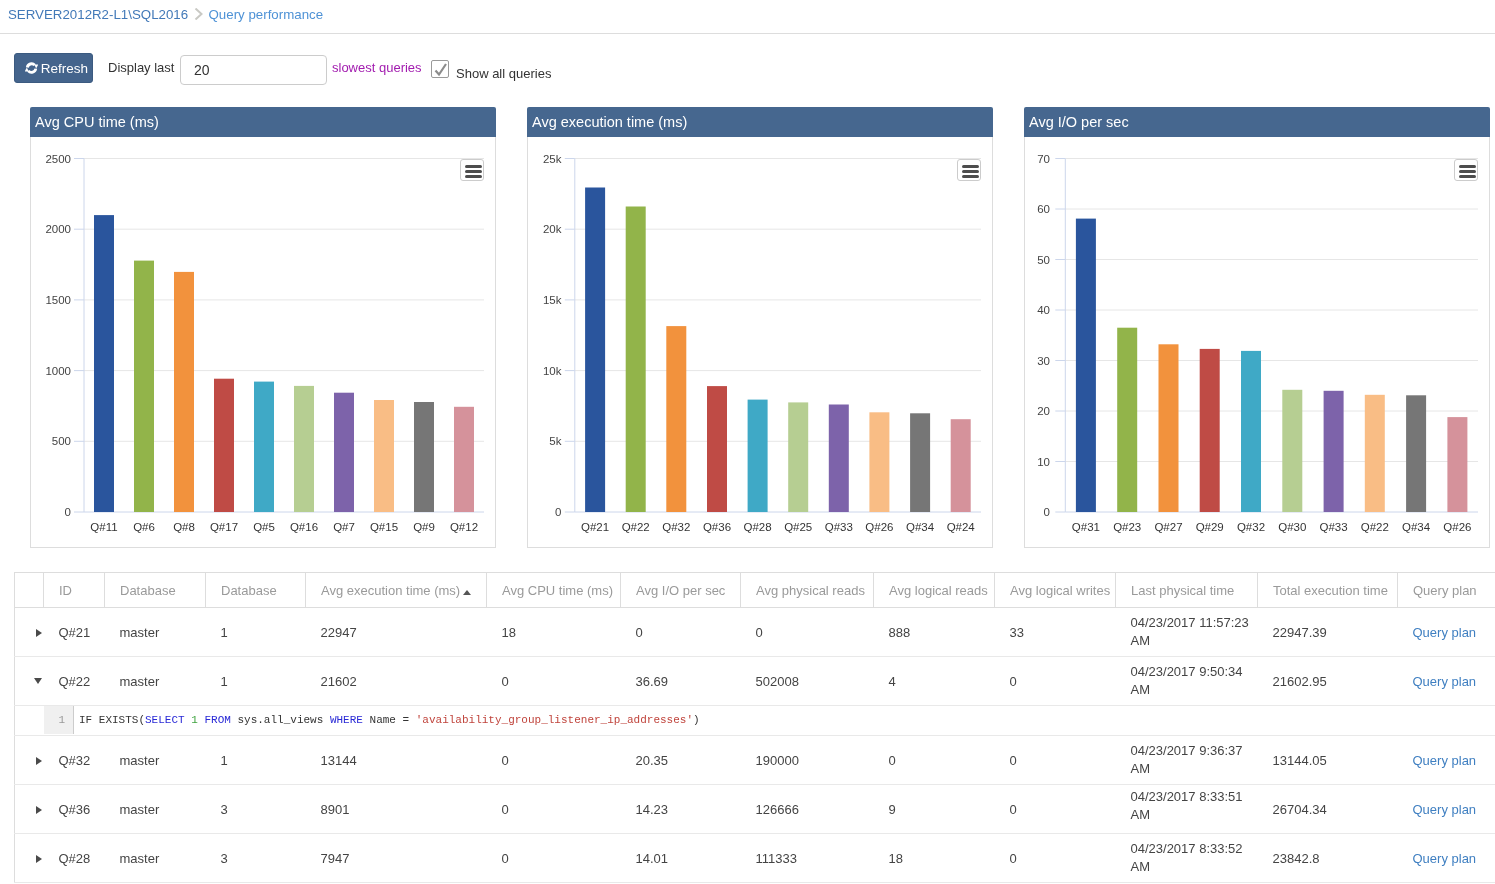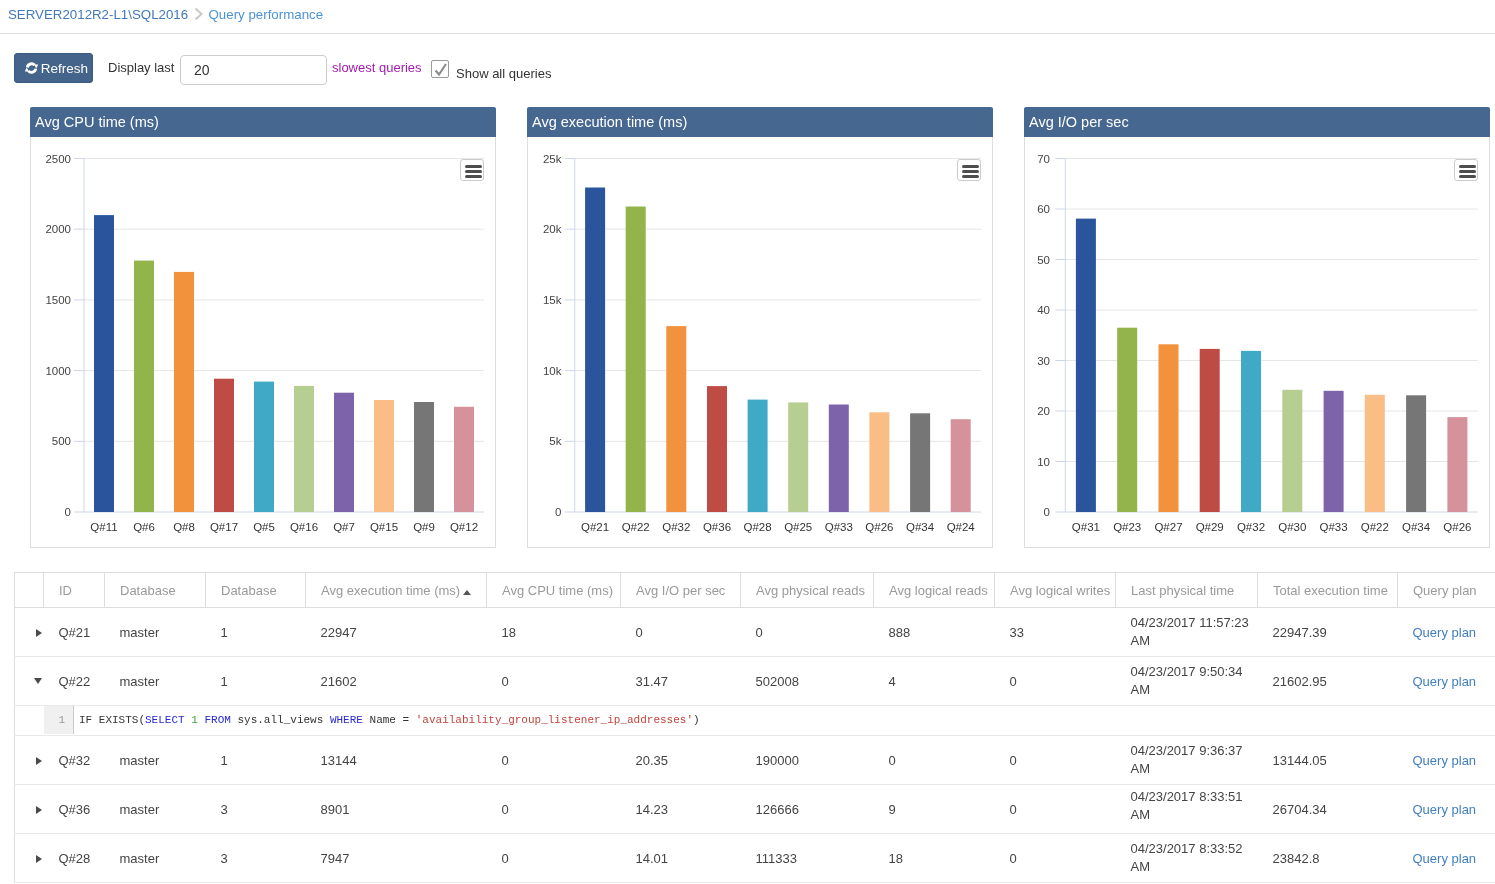--- a/index.html
+++ b/index.html
@@ -248,21 +248,21 @@
           <td>22947.39</td>
           <td><a style="color:#3f7fc1;text-decoration:none">Query plan</a></td>
         </tr>
         <tr class="dr">
           <td style="padding:0"><span style="display:inline-block;width:0;height:0;border-top:6px solid #4a4a4a;border-left:4.5px solid transparent;border-right:4.5px solid transparent;margin-left:19px;vertical-align:2px"></span></td>
           <td>Q#22</td>
           <td>master</td>
           <td>1</td>
           <td>21602</td>
           <td>0</td>
-          <td>31.47</td>
+          <td>36.69</td>
           <td>502008</td>
           <td>4</td>
           <td>0</td>
           <td style="line-height:18px;padding-top:6px;padding-bottom:6px">04/23/2017 9:50:34<br>AM</td>
           <td>21602.95</td>
           <td><a style="color:#3f7fc1;text-decoration:none">Query plan</a></td>
         </tr>
         <tr class="sqlrow">
           <td colspan="13" style="padding:0;height:29px">
             <div style="position:relative;height:29px">

